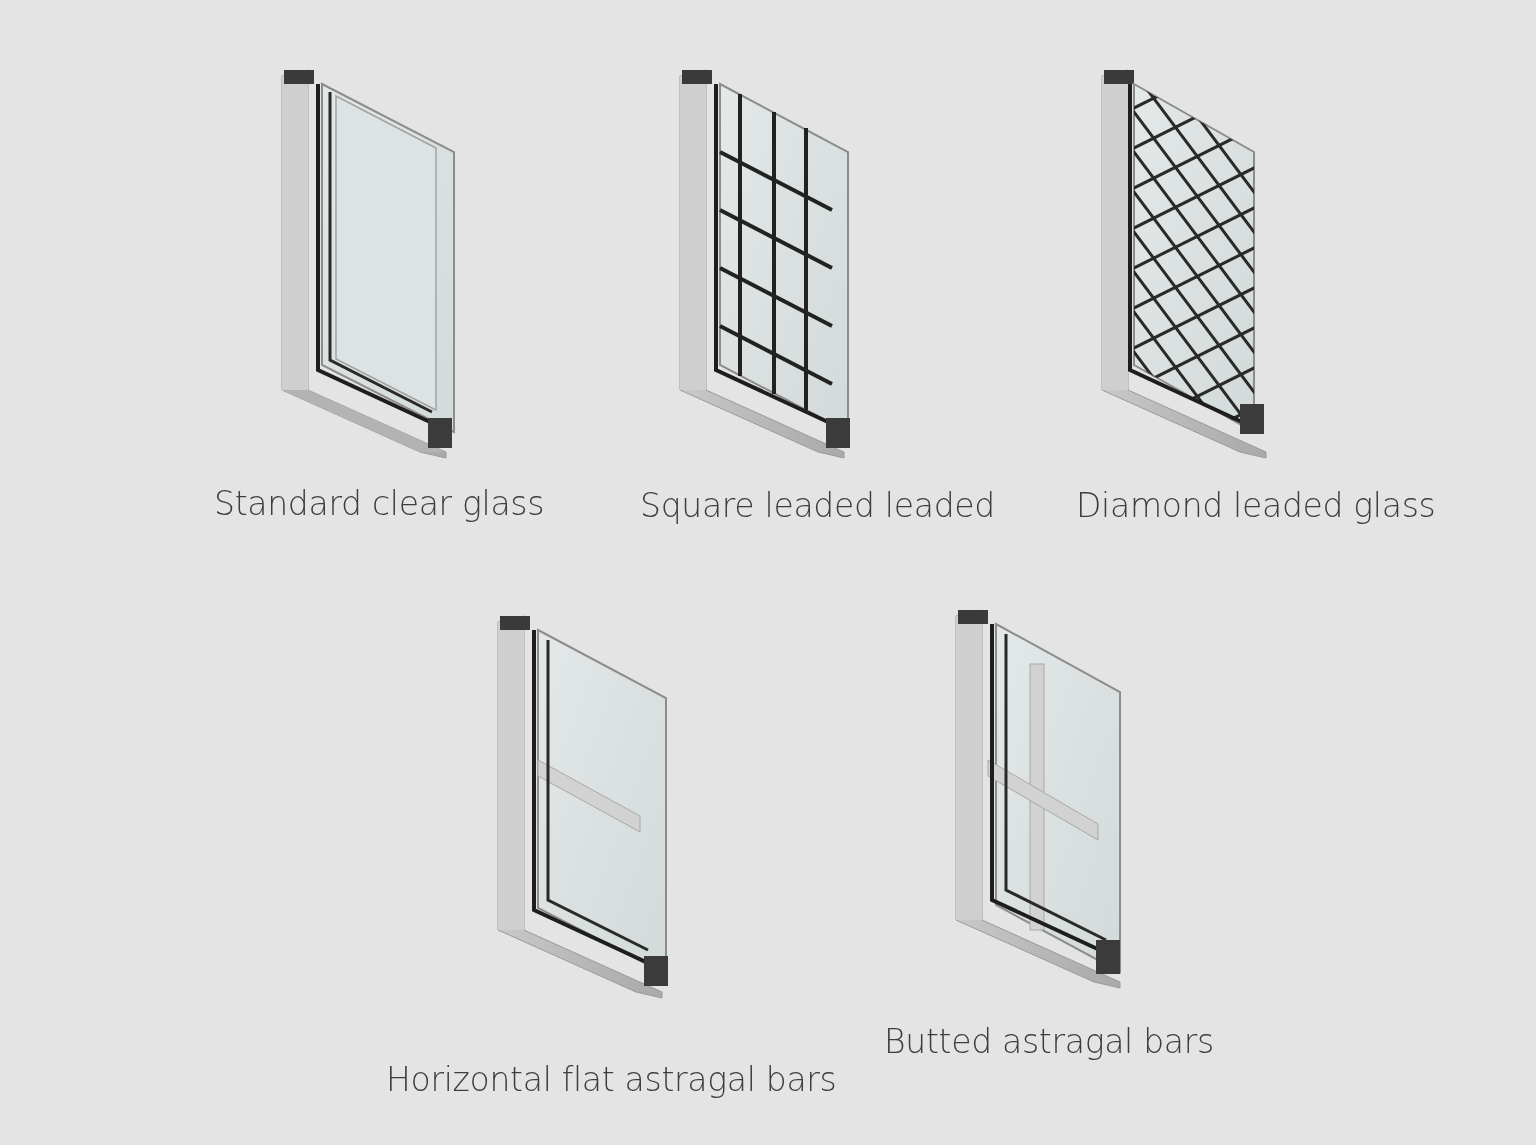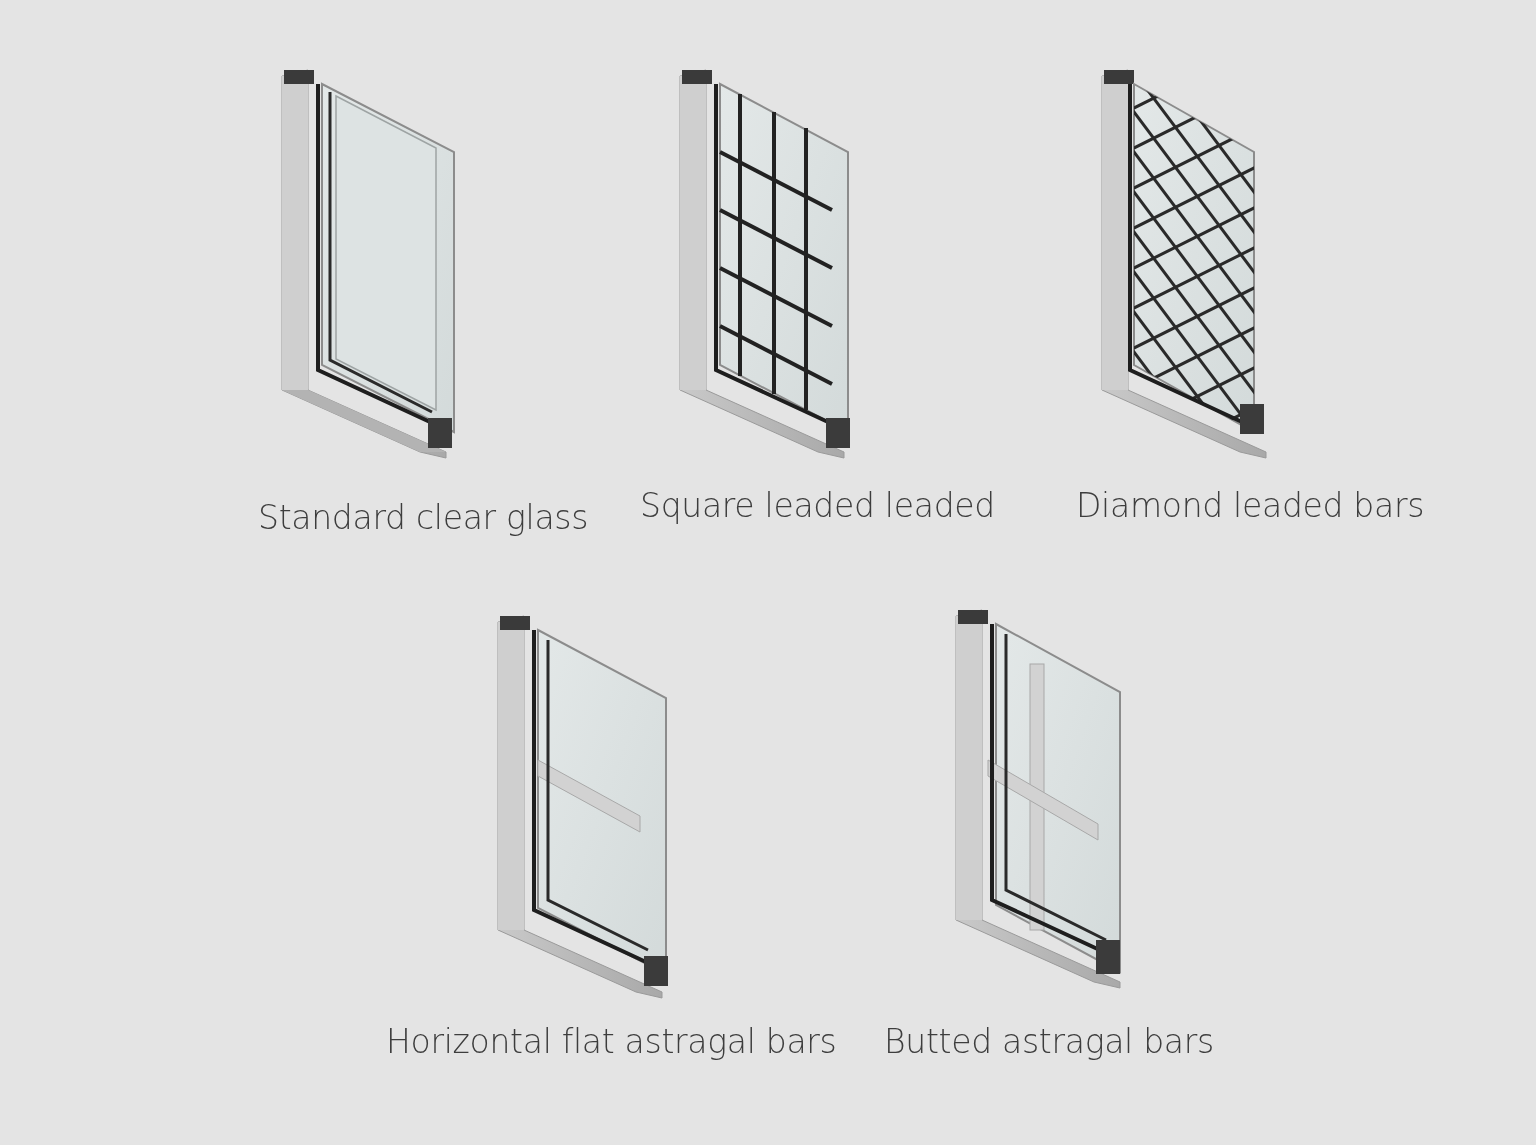--- a/index.html
+++ b/index.html
@@ -48,21 +48,21 @@
 
     <polygon points="62,24 194,92 194,372 62,305" fill="url(#glassGrad)" stroke="#8c8c8c" stroke-width="2"></polygon>
     <polygon points="76,36 176,88 176,350 76,299" fill="#dde3e3" stroke="#9ea4a4" stroke-width="1.5"></polygon>
 
     <polyline points="58,24 58,310 170,362" fill="none" stroke="#1e1e1e" stroke-width="4"></polyline>
     <polyline points="70,32 70,300 172,352" fill="none" stroke="#2a2a2a" stroke-width="3"></polyline>
 
     <rect x="168" y="358" width="24" height="30" fill="#3b3b3b"></rect>
   </svg>
 </div>
-<div class="caption" style="left:214px;top:498px;margin-left:44px;">Standard clear glass</div>
+<div class="caption" style="left:214px;top:484px;">Standard clear glass</div>
 
 <div class="item" style="left:676px;top:60px;width:220px;height:400px;">
   <svg width="220" height="400" viewBox="0 0 220 400">
     <polygon points="4,16 30,10 30,330 168,392 168,398 142,392 4,330" fill="url(#frameGrad)" stroke="#9a9a9a" stroke-width="1"></polygon>
     <polygon points="4,16 30,10 30,330 4,330" fill="#cfcfcf"></polygon>
     <rect x="6" y="10" width="30" height="14" fill="#3a3a3a"></rect>
     <polygon points="44,24 172,92 172,372 44,305" fill="url(#glassGrad)" stroke="#8c8c8c" stroke-width="2"></polygon>
     <g stroke="#222" stroke-width="4" fill="none">
       <line x1="64" y1="34" x2="64" y2="316"></line>
       <line x1="98" y1="52" x2="98" y2="334"></line>
@@ -110,35 +110,35 @@
       <line x1="20" y1="140" x2="200" y2="380"></line>
       <line x1="20" y1="180" x2="200" y2="420"></line>
       <line x1="20" y1="220" x2="200" y2="460"></line>
       <line x1="20" y1="260" x2="200" y2="500"></line>
       <line x1="20" y1="300" x2="200" y2="540"></line>
     </g>
     <polyline points="40,24 40,310 152,362" fill="none" stroke="#1e1e1e" stroke-width="4"></polyline>
     <rect x="150" y="344" width="24" height="30" fill="#3b3b3b"></rect>
   </svg>
 </div>
-<div class="caption" style="left:1076px;top:486px;">Diamond leaded bars</div>
+<div class="caption" style="left:1076px;top:486px;">Diamond leaded glass</div>
 
 <div class="item" style="left:490px;top:610px;width:200px;height:390px;">
   <svg width="200" height="390" viewBox="0 0 200 390">
     <polygon points="8,12 34,6 34,320 172,382 172,388 146,382 8,320" fill="url(#frameGrad)" stroke="#9a9a9a" stroke-width="1"></polygon>
     <polygon points="8,12 34,6 34,320 8,320" fill="#cfcfcf"></polygon>
     <rect x="10" y="6" width="30" height="14" fill="#3a3a3a"></rect>
     <polygon points="48,20 176,88 176,364 48,298" fill="url(#glassGrad)" stroke="#8c8c8c" stroke-width="2"></polygon>
     <polygon points="48,150 150,206 150,222 48,166" fill="#d2d2d2" stroke="#a8a8a8" stroke-width="1"></polygon>
     <polyline points="44,20 44,300 156,352" fill="none" stroke="#1e1e1e" stroke-width="4"></polyline>
     <polyline points="58,30 58,290 158,340" fill="none" stroke="#2a2a2a" stroke-width="3"></polyline>
     <rect x="154" y="346" width="24" height="30" fill="#3b3b3b"></rect>
   </svg>
 </div>
-<div class="caption" style="left:386px;top:1022px;">Horizontal flat astragal bars</div>
+<div class="caption" style="left:386px;top:1060px;">Horizontal flat astragal bars</div>
 
 <div class="item" style="left:940px;top:600px;width:200px;height:400px;">
   <svg width="200" height="400" viewBox="0 0 200 400">
     <polygon points="16,16 42,10 42,320 180,382 180,388 154,382 16,320" fill="url(#frameGrad)" stroke="#9a9a9a" stroke-width="1"></polygon>
     <polygon points="16,16 42,10 42,320 16,320" fill="#cfcfcf"></polygon>
     <rect x="18" y="10" width="30" height="14" fill="#3a3a3a"></rect>
     <polygon points="56,24 180,92 180,372 56,305" fill="url(#glassGrad)" stroke="#8c8c8c" stroke-width="2"></polygon>
     <rect x="90" y="64" width="14" height="266" fill="#d2d2d2" stroke="#a8a8a8" stroke-width="1"></rect>
     <polygon points="48,160 158,224 158,240 48,176" fill="#d2d2d2" stroke="#a8a8a8" stroke-width="1"></polygon>
     <polyline points="52,24 52,300 164,352" fill="none" stroke="#1e1e1e" stroke-width="4"></polyline>

